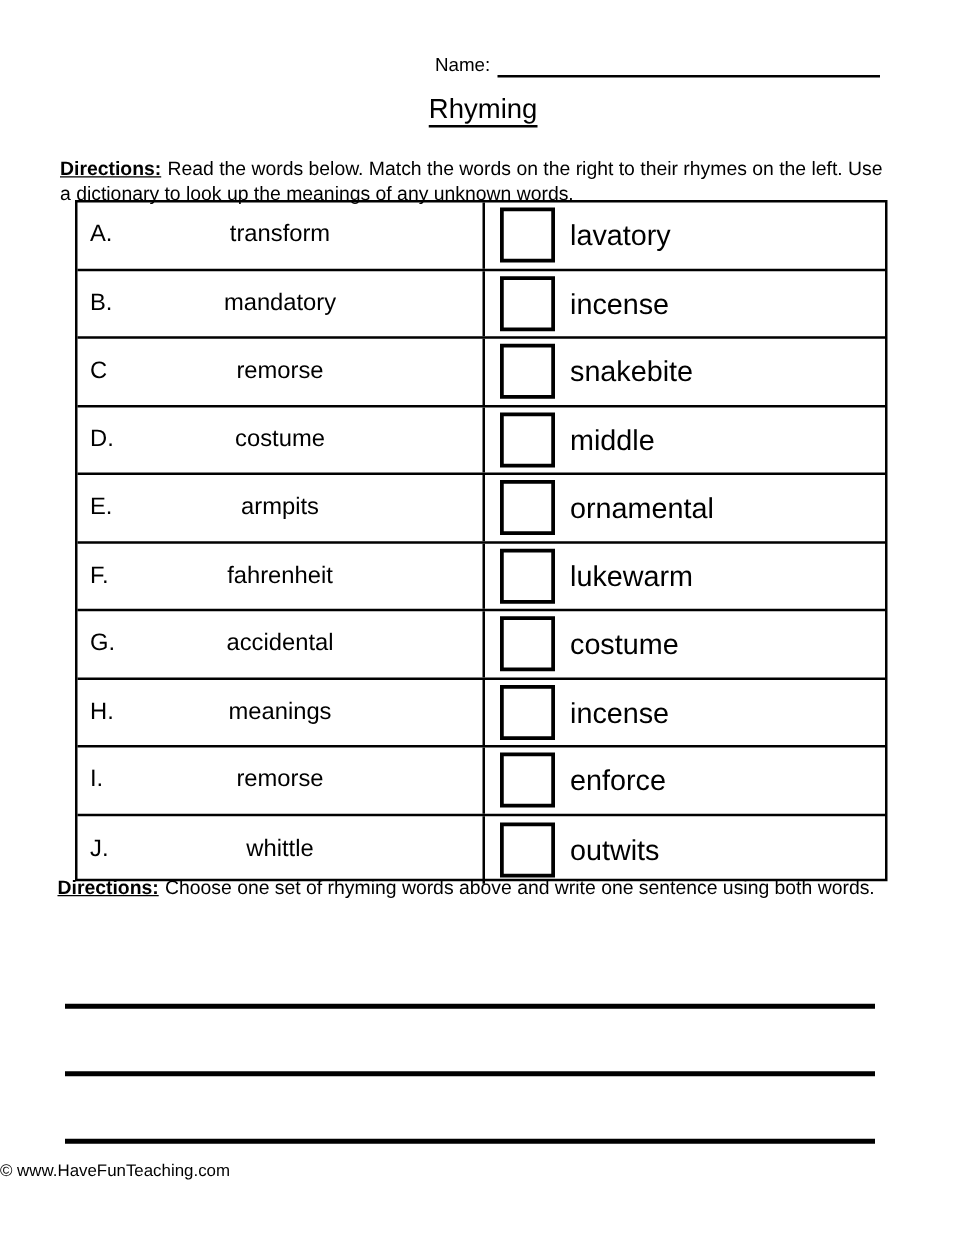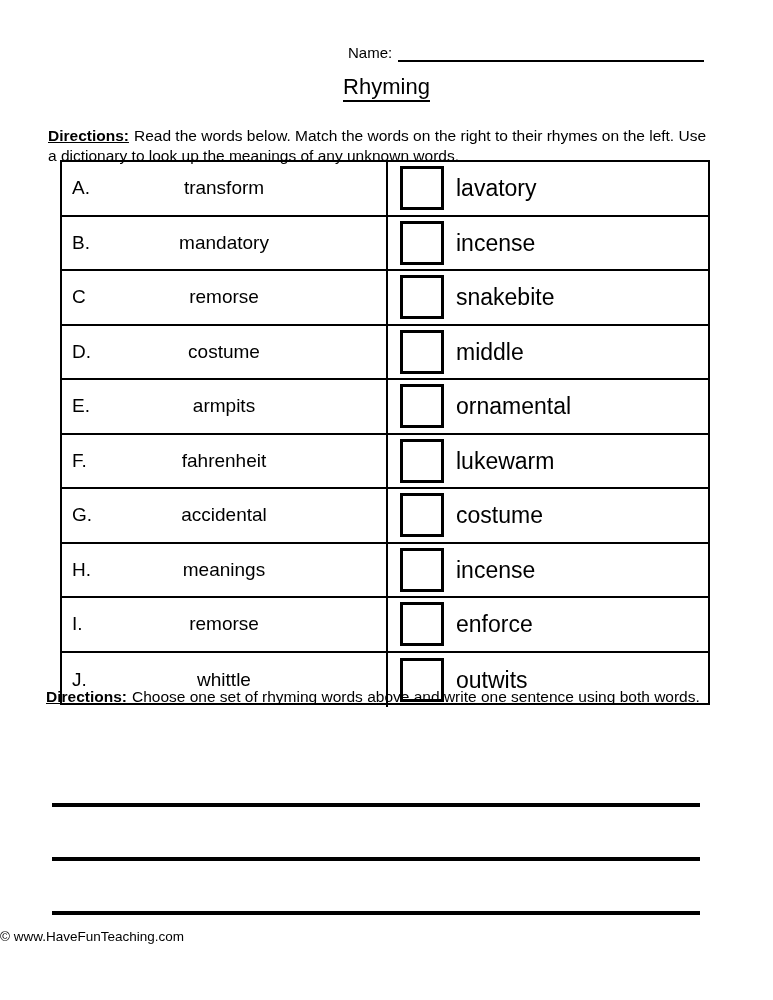--- a/index.html
+++ b/index.html
@@ -66,21 +66,21 @@
     text-align: left;
     margin-top: 12px;
   }
   .directions-top {
     left: 48px;
     top: 114px;
     width: 666px;
   }
   .directions-bottom {
     left: 46px;
-    top: 675px;
+    top: 689px;
     width: 670px;
   }
   .dir-label {
     font-weight: bold;
     text-decoration: underline;
     white-space: nowrap;
   }
   .dir-gap { display: inline-block; width: 5px; }
 
   

